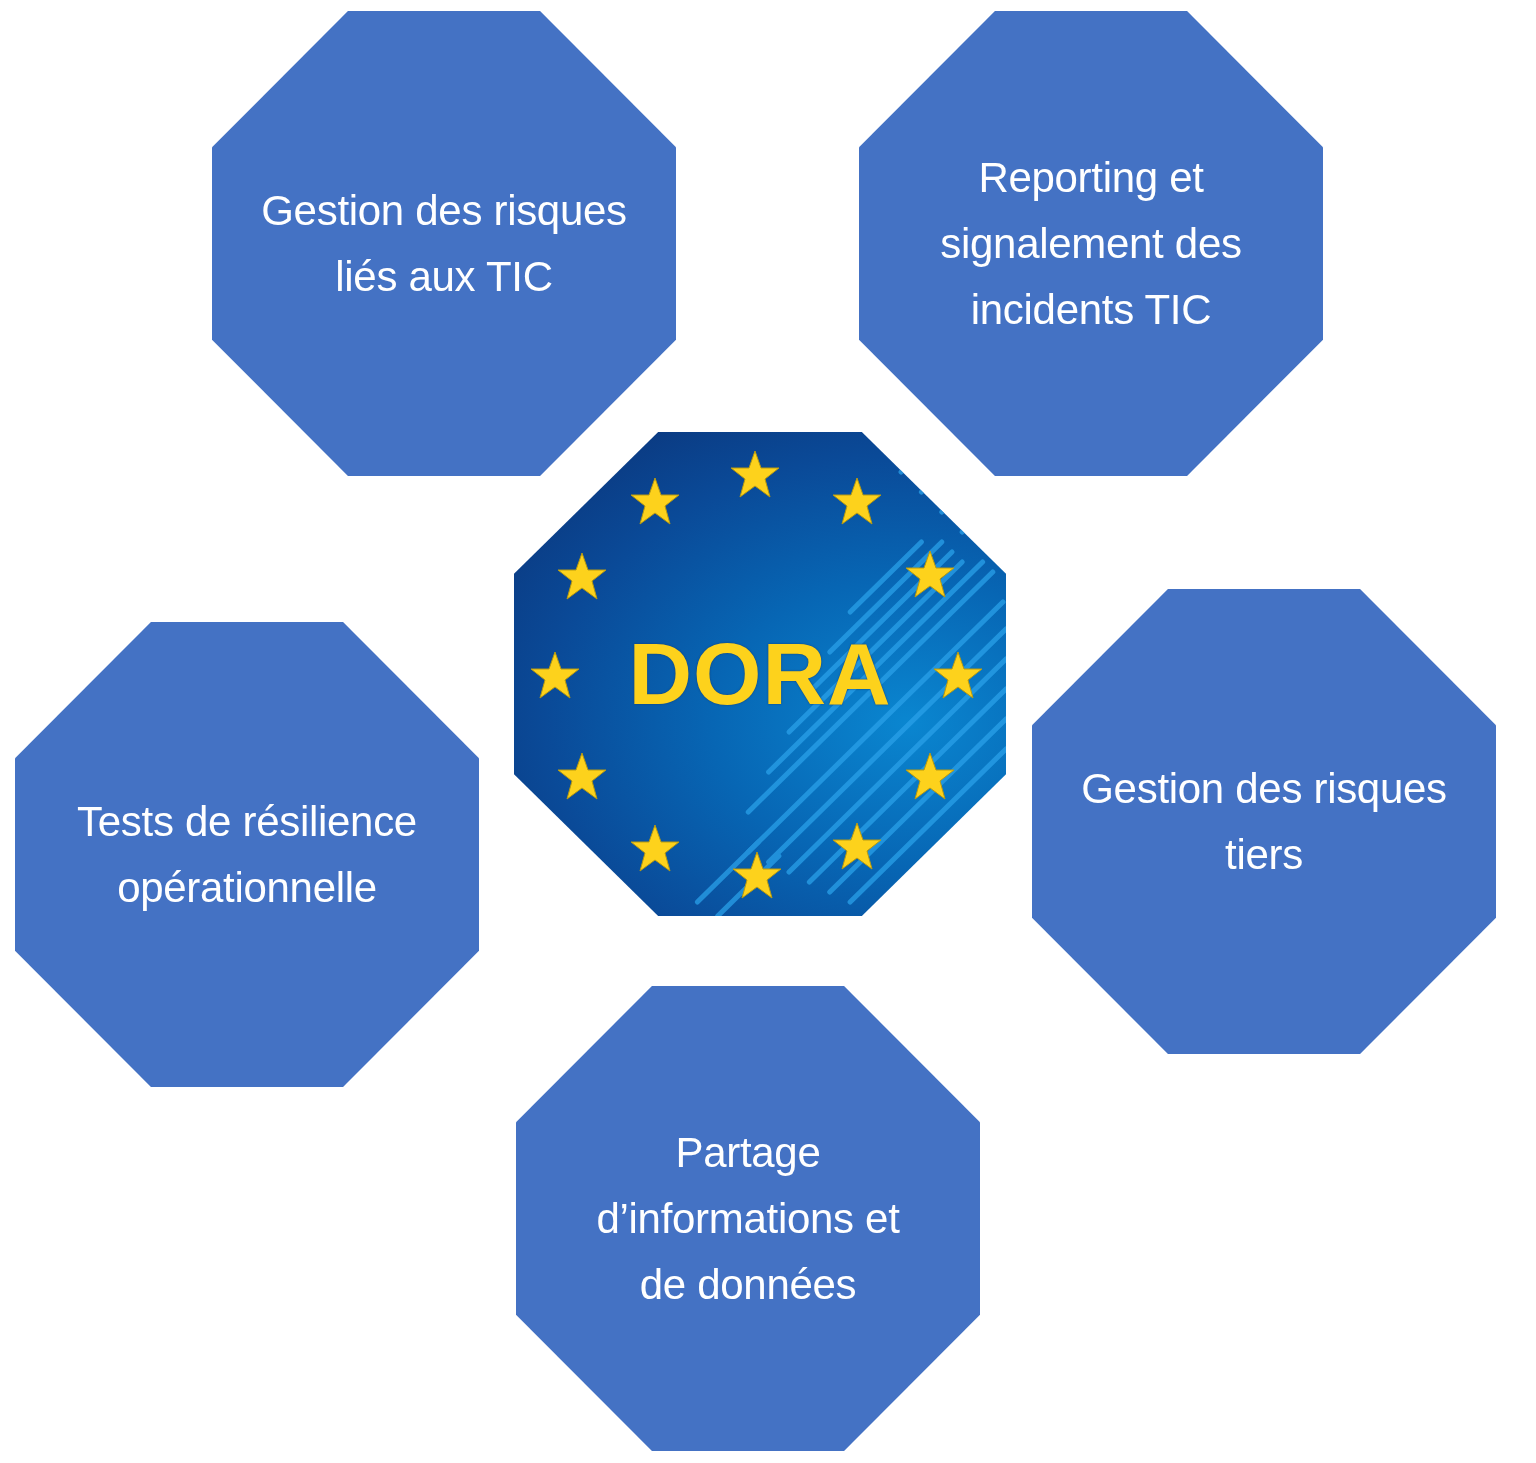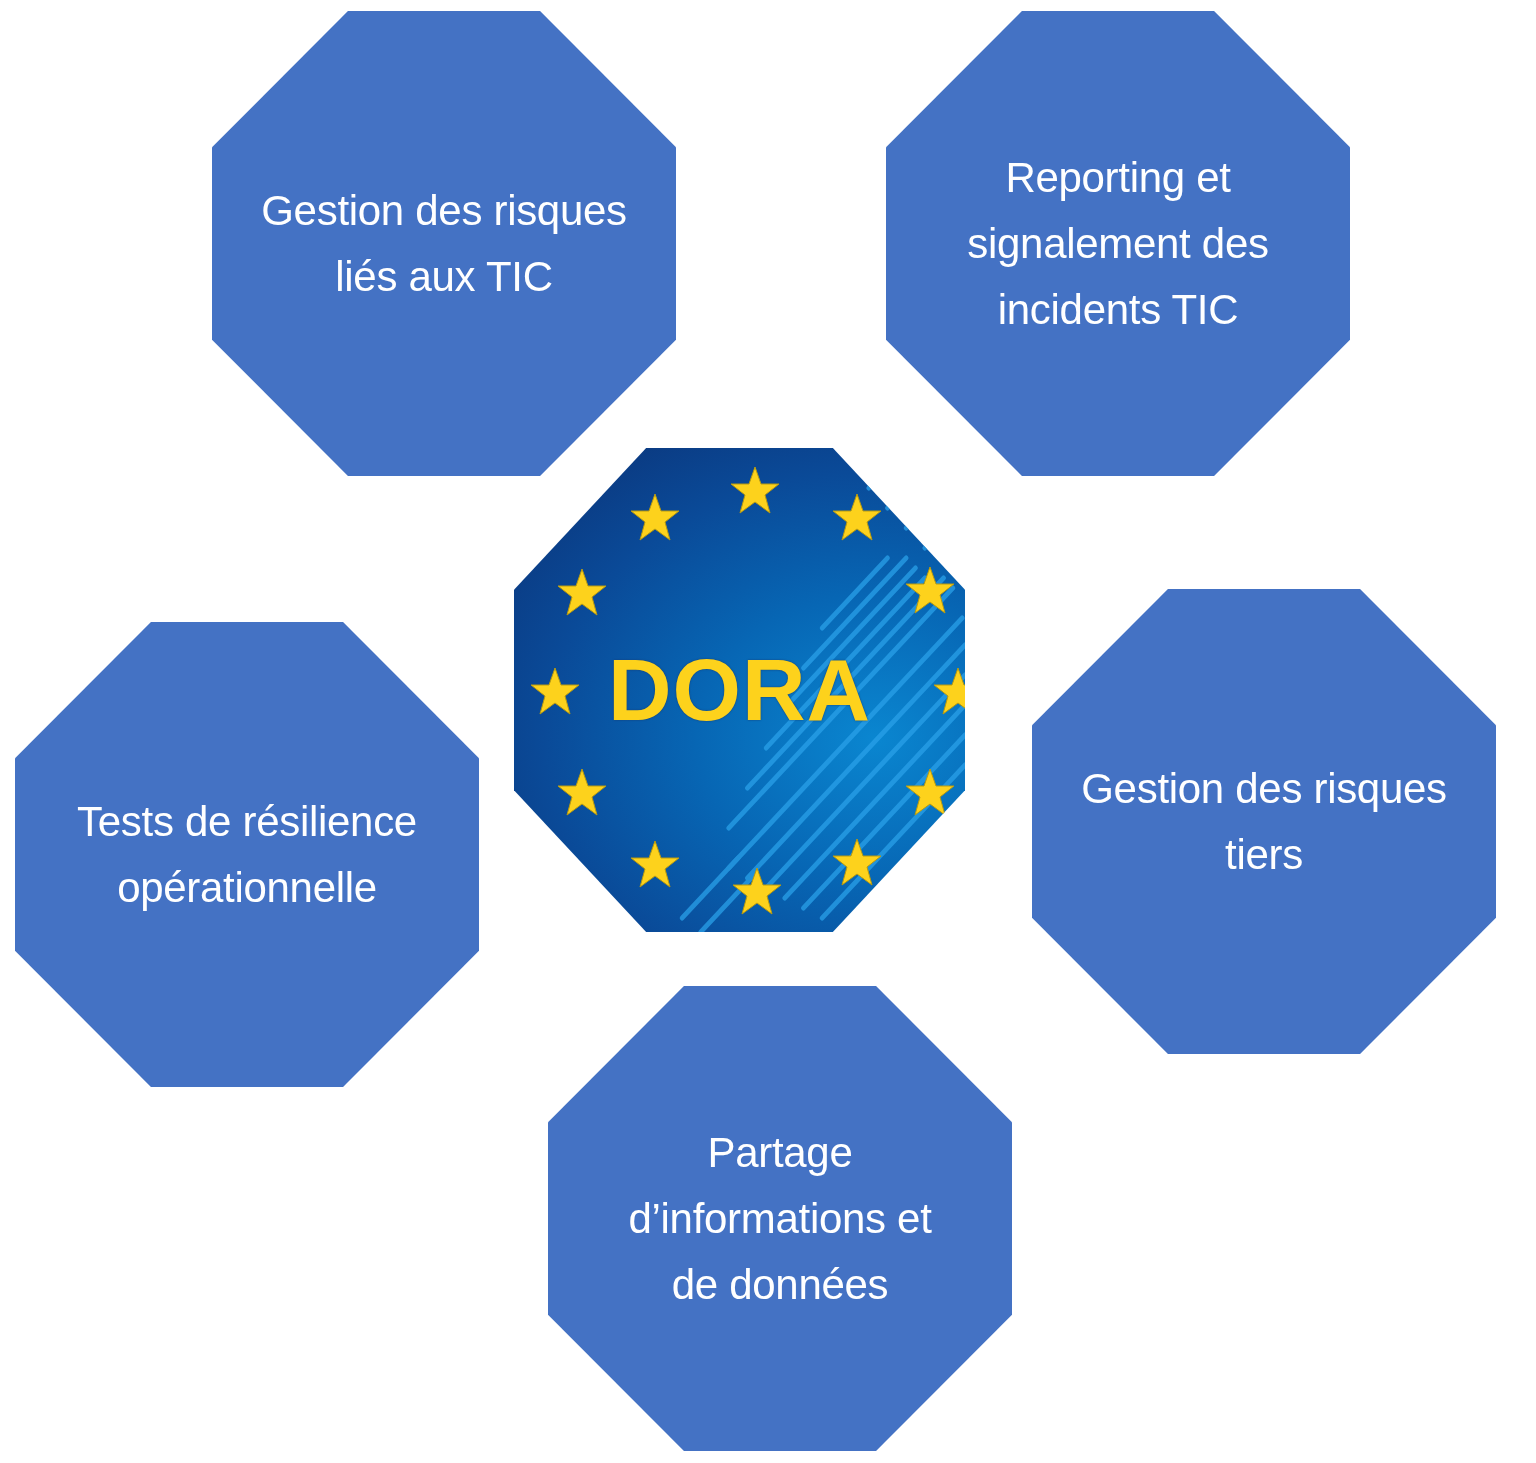--- a/index.html
+++ b/index.html
@@ -12,27 +12,27 @@
     clip-path: polygon(29.3% 0, 70.7% 0, 100% 29.3%, 100% 70.7%, 70.7% 100%, 29.3% 100%, 0 70.7%, 0 29.3%);
   }
   .oct-text {
     position: absolute; left: 0; right: 0; top: 0; bottom: 0;
     display: flex; flex-direction: column; align-items: center; justify-content: center;
     color: #ffffff; font-size: 42px; line-height: 66px; letter-spacing: -0.3px;
     text-align: center;
   }
   .oct-text span { display: block; white-space: nowrap; }
   #oct-tl { left: 212px; top: 11px; }
-  #oct-tr { left: 859px; top: 11px; margin-left: 27px; }
+  #oct-tr { left: 859px; top: 11px; }
   #oct-l  { left: 15px;  top: 622px; }
   #oct-r  { left: 1032px; top: 589px; }
-  #oct-b  { left: 548px; top: 986px; }
+  #oct-b  { left: 516px; top: 986px; }
 
   #dora {
-    position: absolute; left: 514px; top: 448px; width: 451px; height: 484px;
+    position: absolute; left: 514px; top: 432px; width: 492px; height: 484px;
     clip-path: polygon(29.3% 0, 70.7% 0, 100% 29.3%, 100% 70.7%, 70.7% 100%, 29.3% 100%, 0 70.7%, 0 29.3%);
     background: radial-gradient(ellipse at 80% 60%, #0a86d0 0%, #0766b4 35%, #0a4a98 65%, #0b2f72 100%);
     overflow: hidden;
   }
   #dora .stripes { position: absolute; left: 0; top: 0; width: 100%; height: 100%; }
   #dora .title {
     position: absolute; left: 0; right: 0; top: 198px;
     text-align: center; color: #FDD21C; font-weight: bold;
     font-size: 88px; line-height: 88px; letter-spacing: 1px;
     text-shadow: 0 0 2px #1a3b6e;

